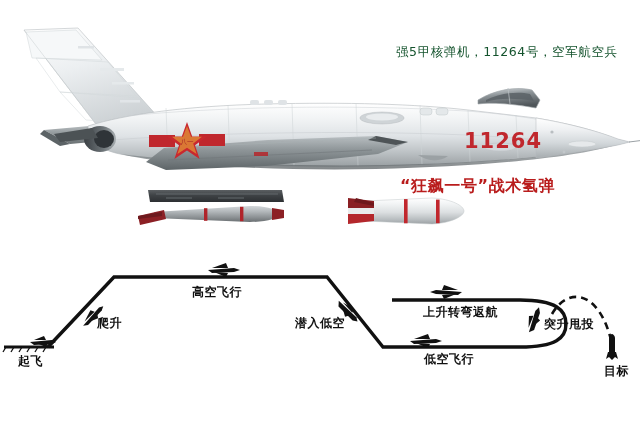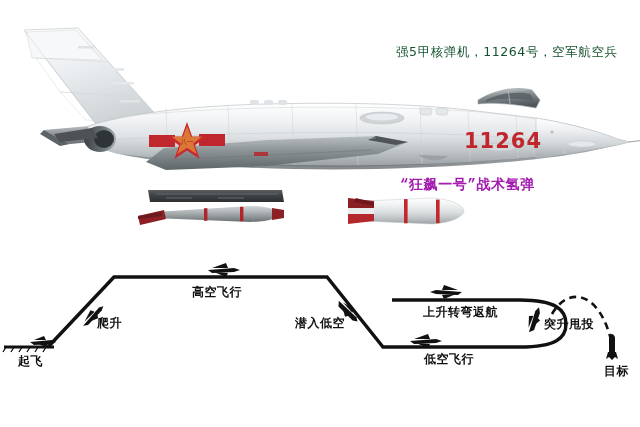--- a/index.html
+++ b/index.html
@@ -23,26 +23,25 @@
   
   .anno-top {
     left: 396px; top: 44px;
     font-size: 12.5px;
     color: #14532d;
     letter-spacing: 0.6px;
     white-space: nowrap;
   }
   .anno-bomb {
     left: 400px; top: 176px;
-    font-size: 14px;
-    color: #a21caf;
+    font-size: 16px;
+    color: #b91c1c;
     font-weight: bold;
     letter-spacing: 0.6px;
     white-space: nowrap;
-    font-family: Liberation Mono, monospace;
   }
 
   
   .dlabel {
     font-size: 12px;
     font-weight: bold;
     color: #111;
     white-space: nowrap;
     letter-spacing: 0.5px;
   }

